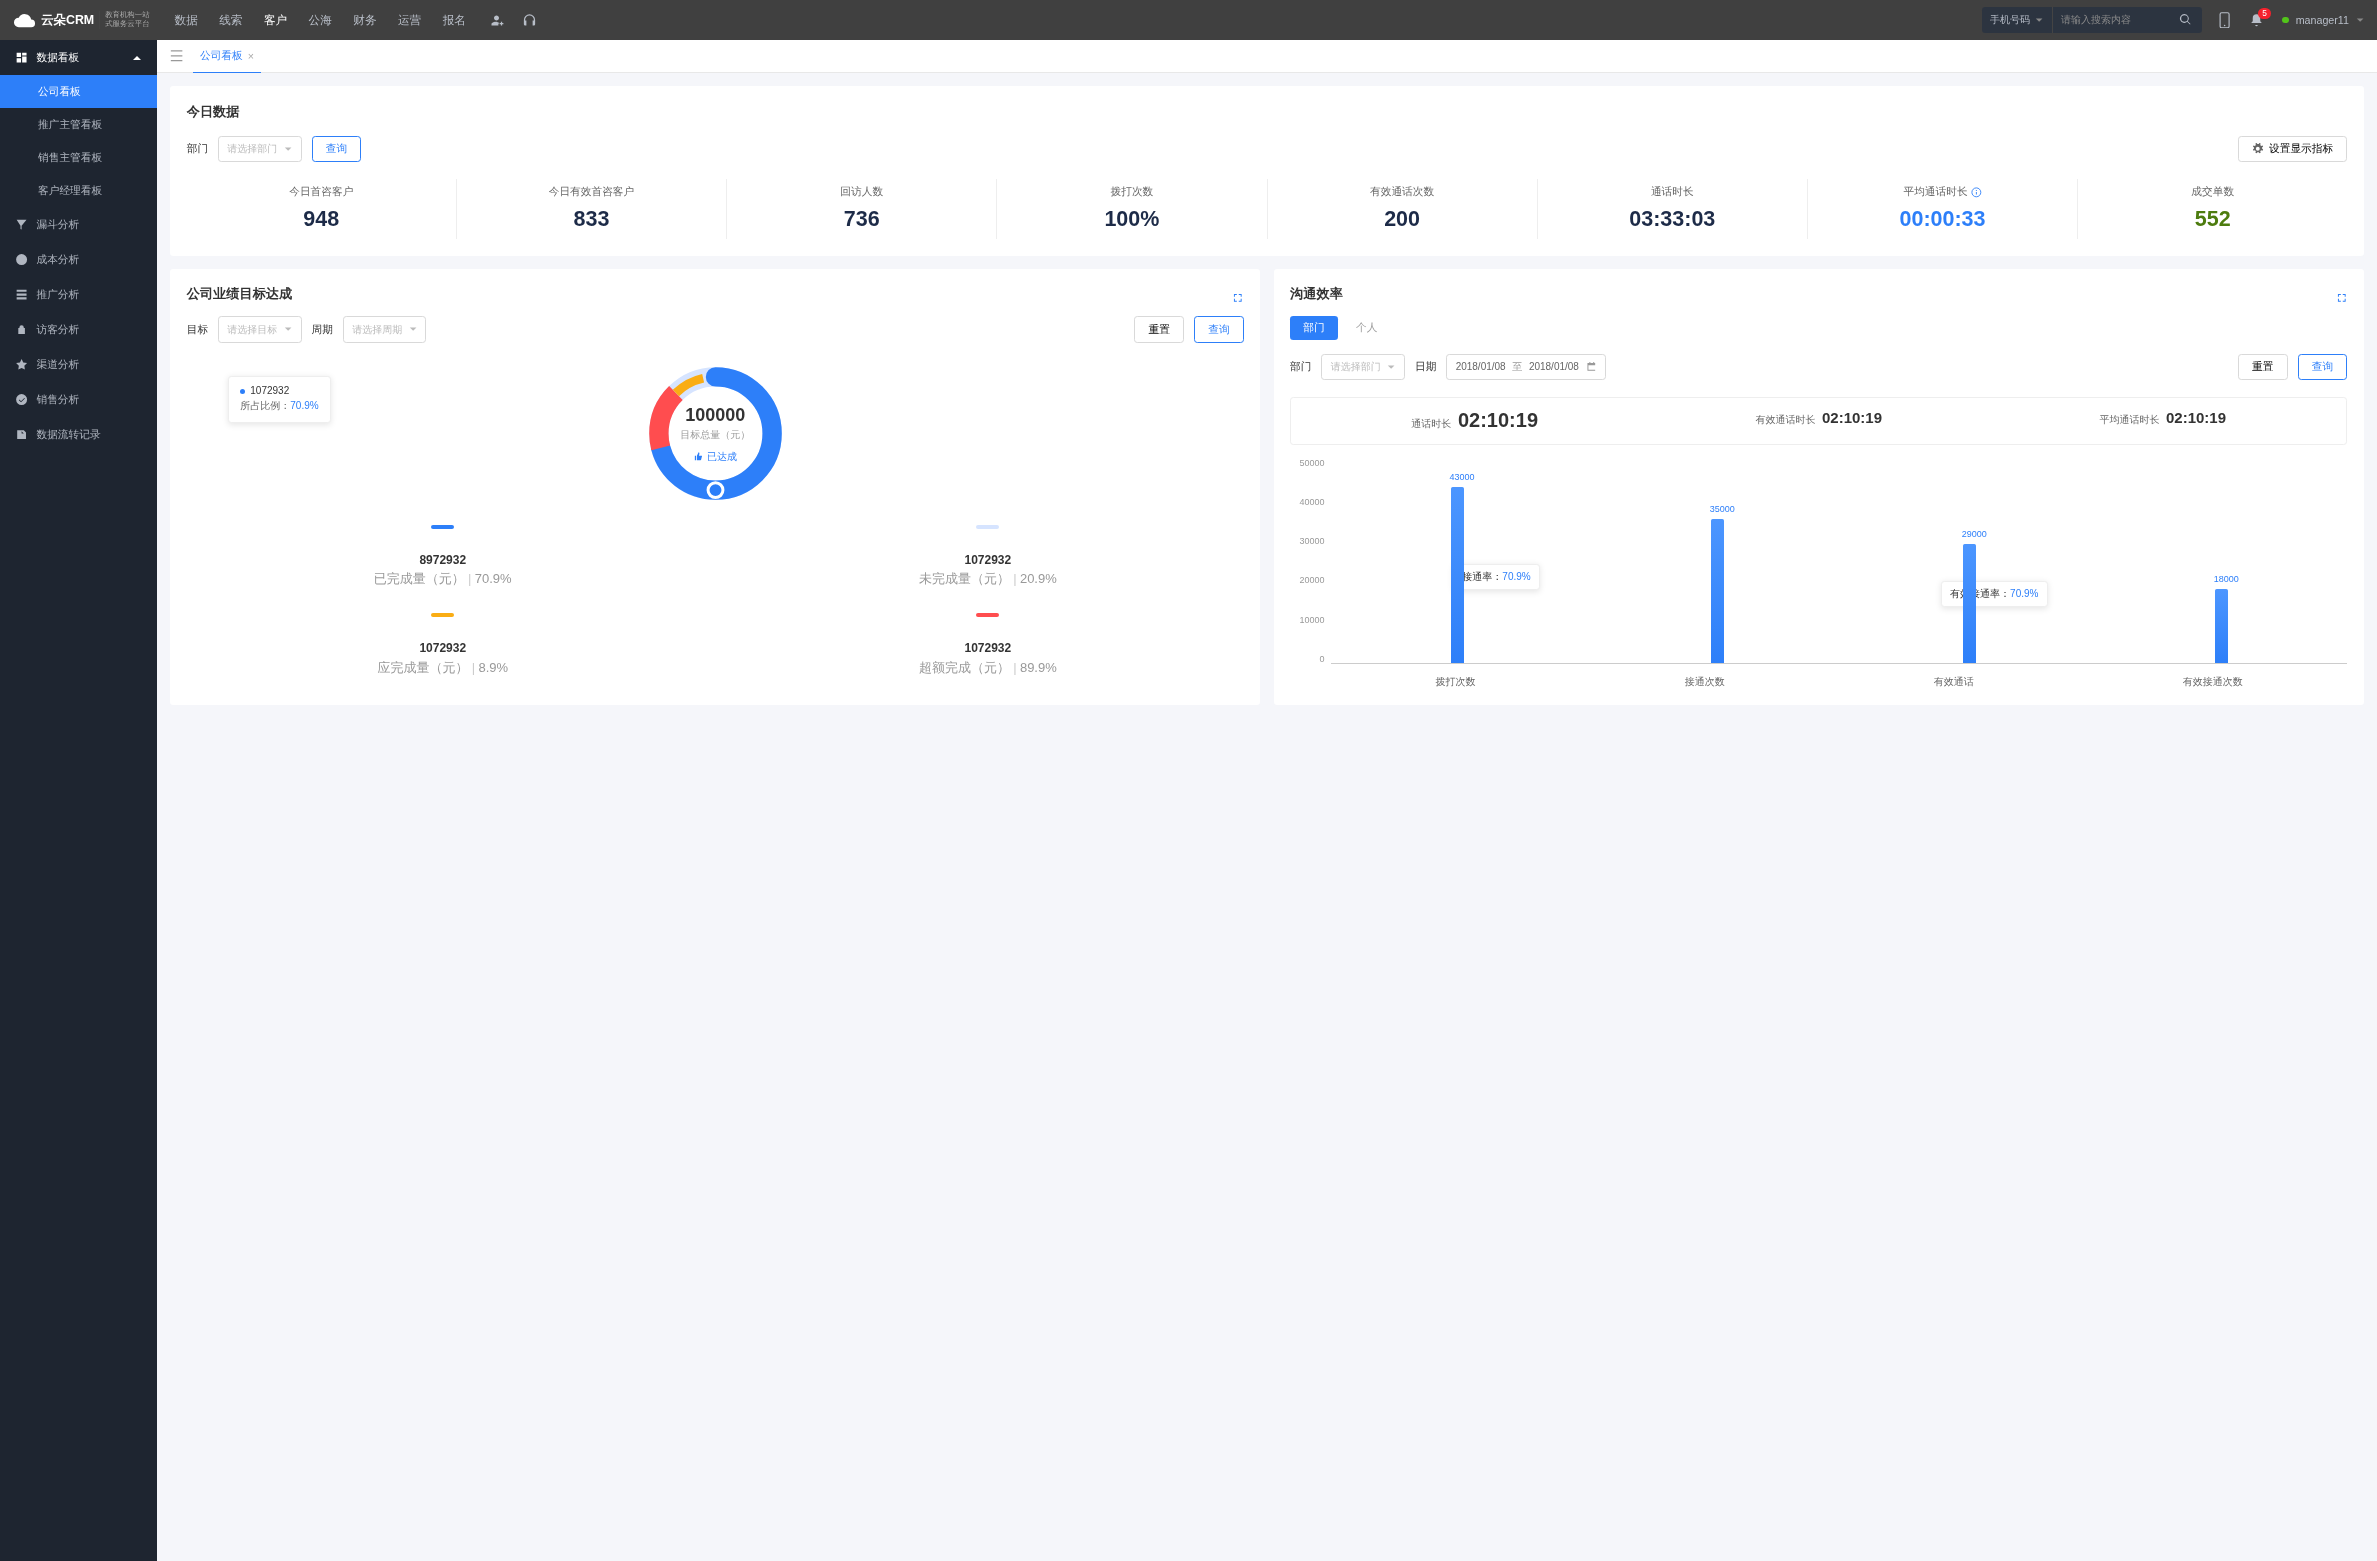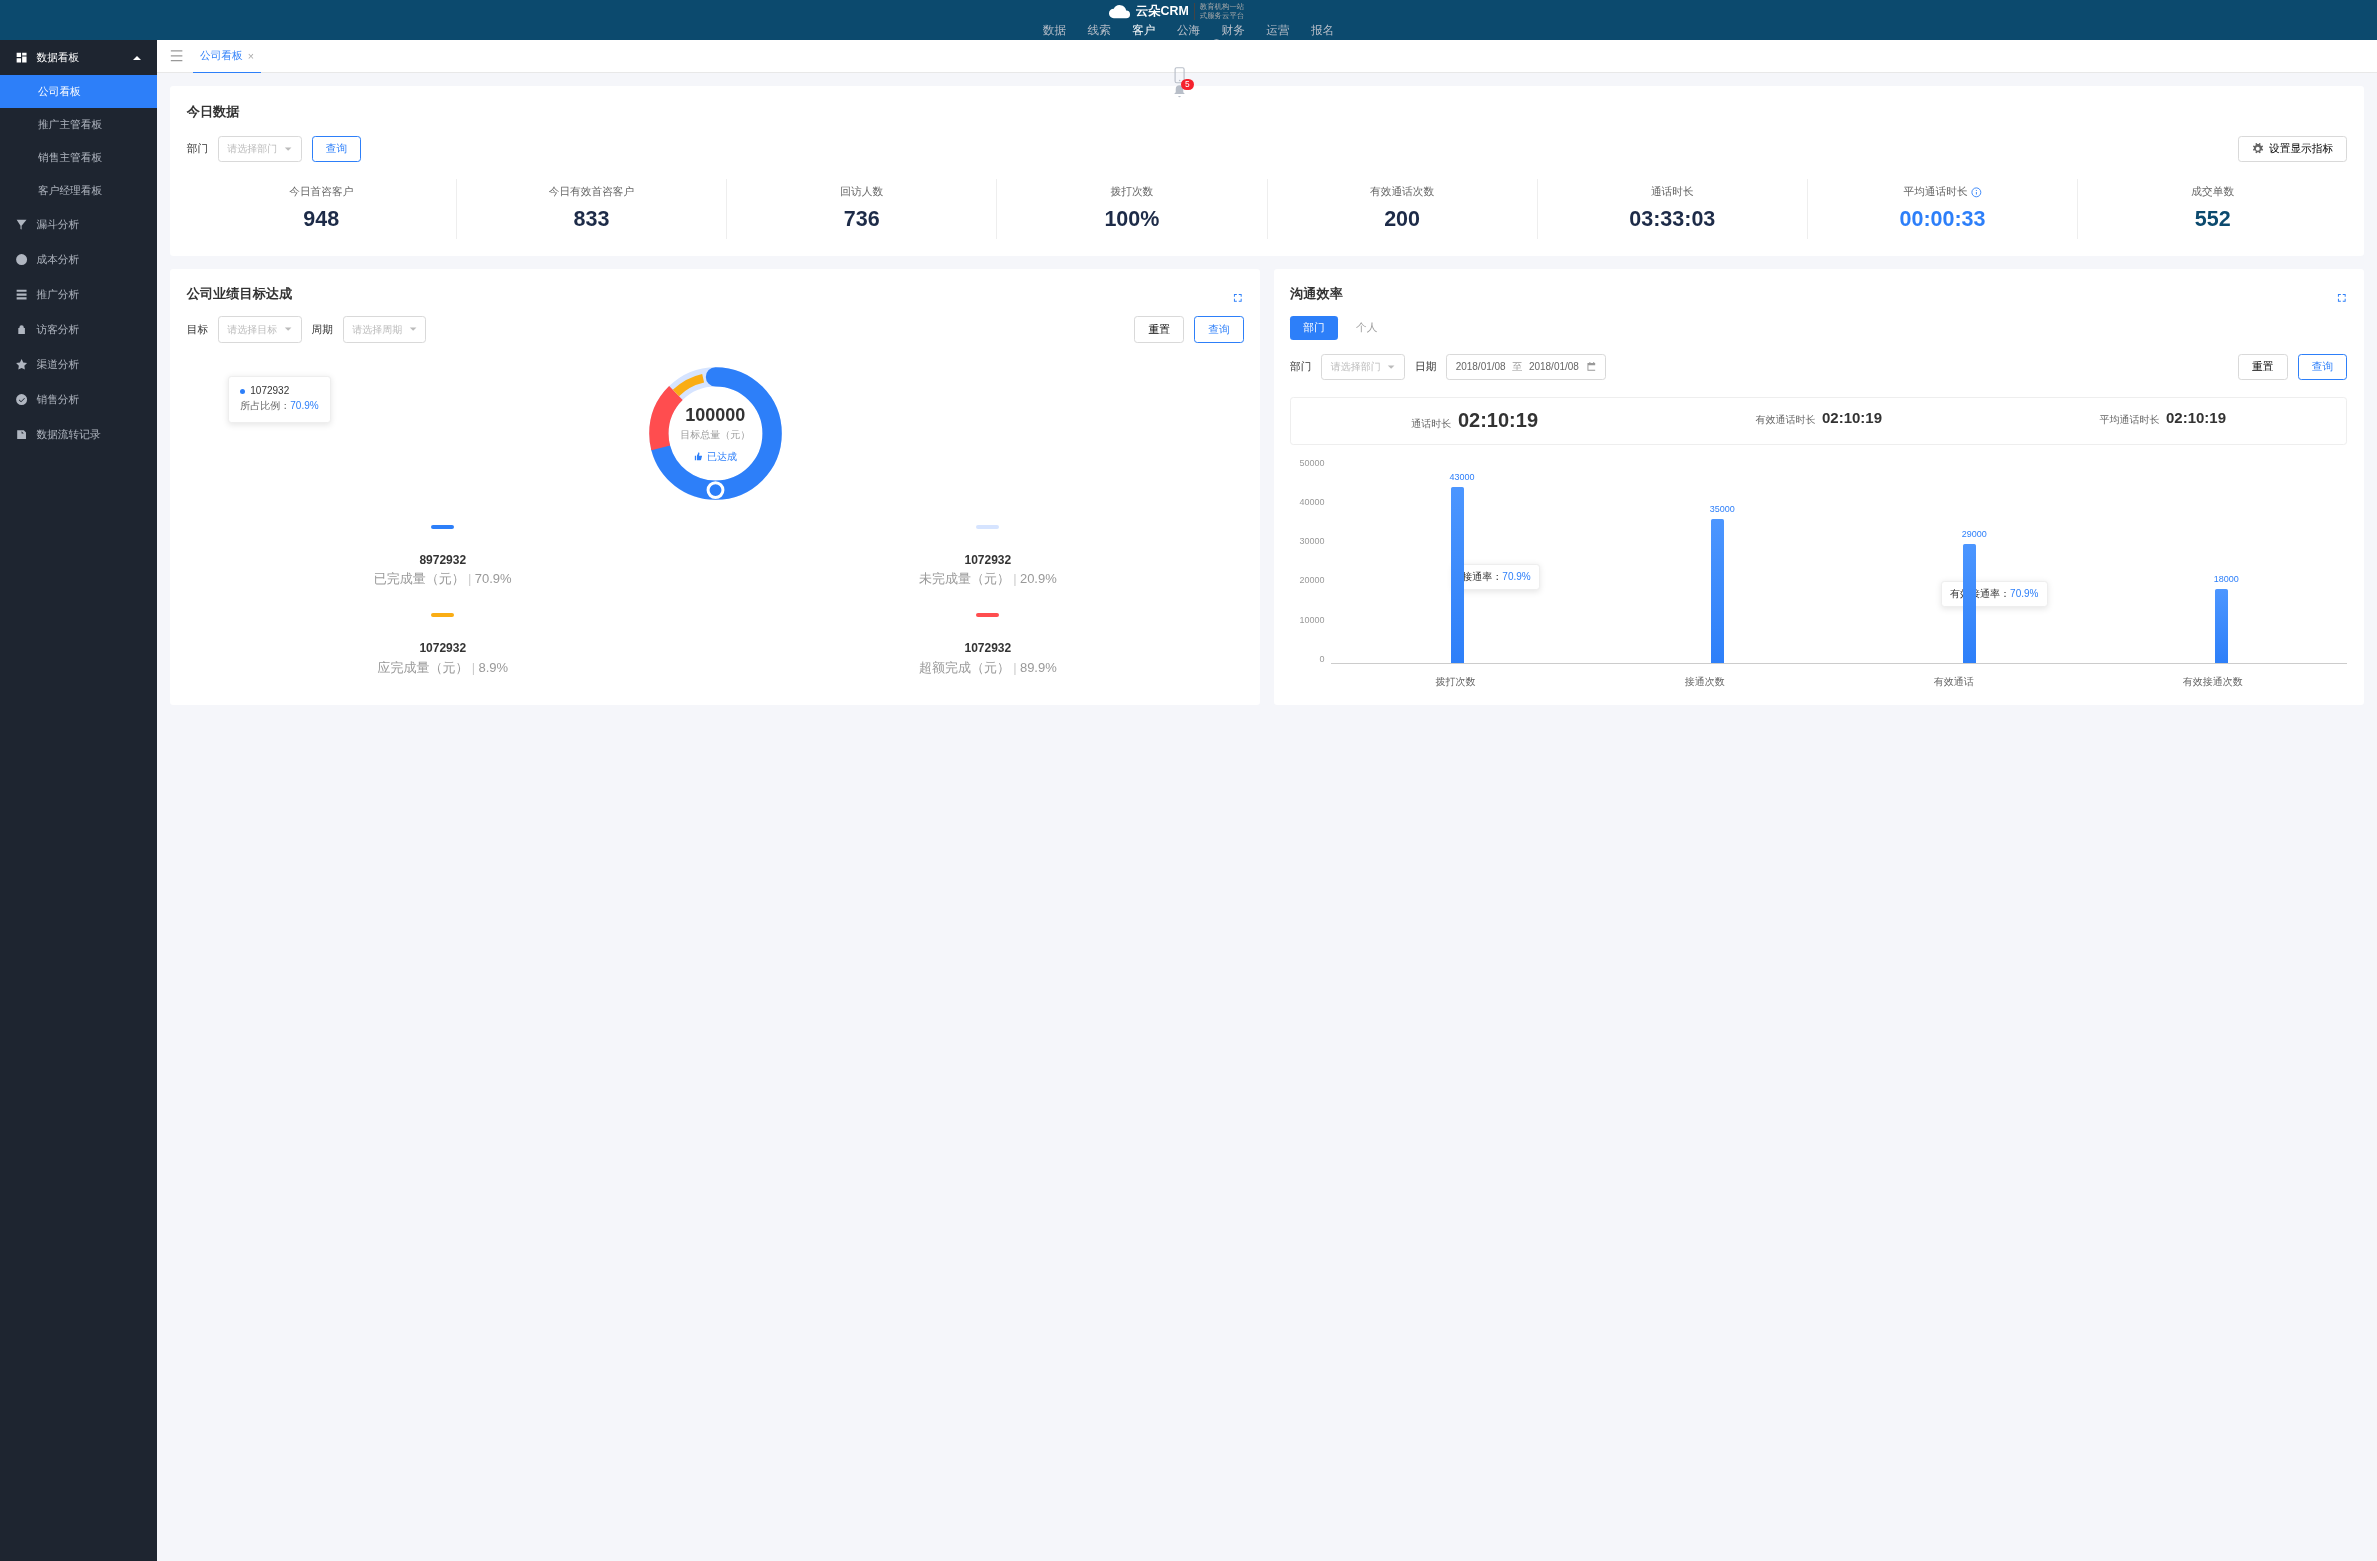--- a/index.html
+++ b/index.html
@@ -1,17 +1,17 @@
 <!DOCTYPE html>
 <html style="font-size:13.2px"><head>
 <meta charset="utf-8">
 <style>
 * { margin: 0; padding: 0; box-sizing: border-box; }
 body { font-family: -apple-system, "PingFang SC", "Microsoft YaHei", sans-serif; background: #f5f6fa; font-size: 10.7px; color: #333; }
-.header { height: 40px; background: #0c4a6e; display: flex; align-items: center; padding: 0 13.2px; color: #b8bec8; flex-direction: column; }
+.header { height: 40px; background: #404040; display: flex; align-items: center; padding: 0 13.2px; color: #b8bec8; }
 .logo { display: flex; align-items: center; color: #fff; margin-right: 25px; }
 .logo-icon { width: 23px; height: 23px; margin-right: 5px; }
 .logo-text { font-size: 12.4px; font-weight: bold; }
 .logo-sub { font-size: 7.4px; border-left: 0.8px solid #444; padding-left: 5px; margin-left: 5px; line-height: 1.2; color: #aaa; }
 .nav-top { display: flex; gap: 21.5px; }
 .nav-top-item { cursor: pointer; font-size: 11.6px; }
 .nav-top-item.active { color: #fff; }
 .nav-icons { display: flex; gap: 18px; margin-left: 23px; align-items: center; }
 .spacer { flex: 1; }
 .search-wrap { display: flex; align-items: center; background: #2c3440; border-radius: 3.3px; height: 26.4px; margin-right: 16.5px; }
@@ -49,21 +49,21 @@
 .btn { height: 26.4px; padding: 0 13.2px; border-radius: 3.3px; border: 0.8px solid #d9d9d9; background: #fff; cursor: pointer; font-size: 10.7px; display: inline-flex; align-items: center; gap: 5px; }
 .btn.primary-outline { border-color: #2d7ff9; color: #2d7ff9; }
 .settings-btn { display: flex; align-items: center; gap: 5px; }
 
 .kpi-row { display: flex; }
 .kpi { flex: 1; text-align: center; border-right: 0.8px solid #eee; padding: 6.6px 0; }
 .kpi:last-child { border-right: none; }
 .kpi-label { font-size: 10.7px; color: #666; margin-bottom: 8.3px; display: flex; align-items: center; justify-content: center; gap: 3.3px; }
 .kpi-value { font-size: 21.5px; font-weight: 600; color: #1d2b48; }
 .kpi-value.blue { color: #2d7ff9; }
-.kpi-value.cyan { color: #0c4a6e; }
+.kpi-value.cyan { color: #4d7c0f; }
 
 .two-col { display: flex; gap: 13.2px; }
 .two-col .panel { flex: 1; }
 .panel-head { display: flex; align-items: flex-end; justify-content: space-between; margin-bottom: 13.2px; }
 .expand-icon { color: #2d7ff9; cursor: pointer; }
 
 .donut-wrap { position: relative; display: flex; justify-content: center; margin: 16.5px 0; }
 .donut-center { position: absolute; top: 50%; left: 50%; transform: translate(-50%, -50%); text-align: center; }
 .donut-value { font-size: 18px; font-weight: 600; }
 .donut-label { font-size: 10px; color: #999; margin-top: 1.7px; }

